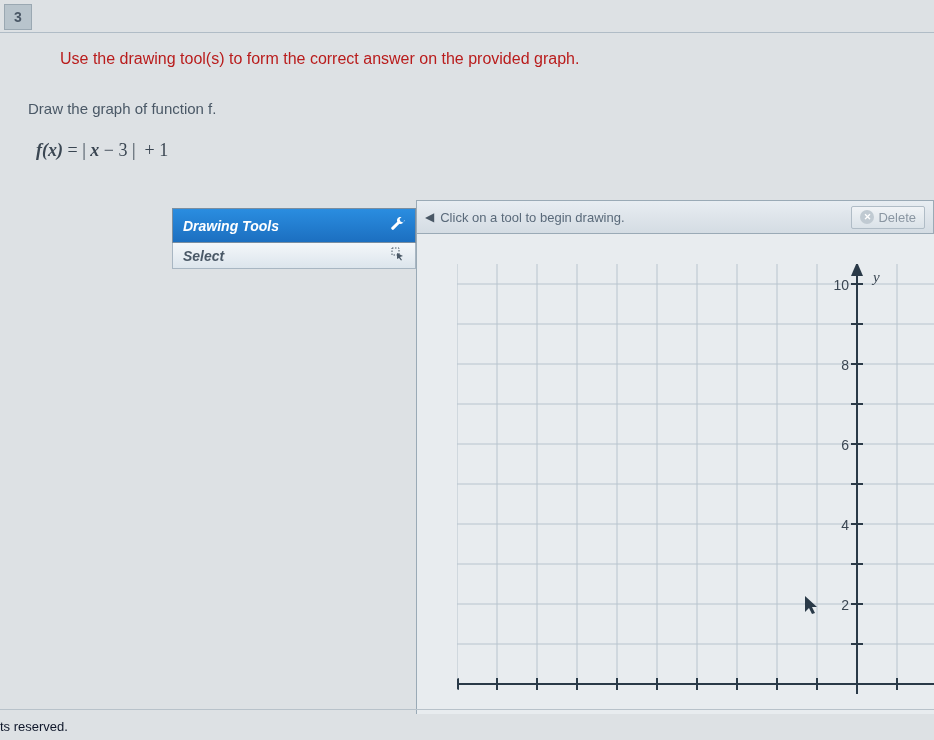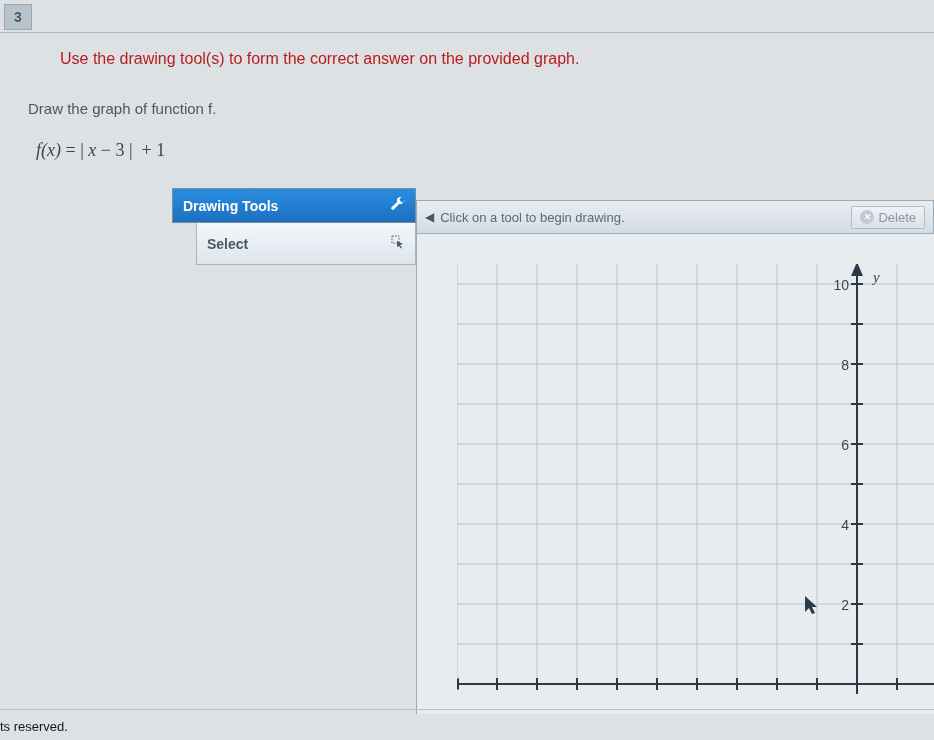--- a/index.html
+++ b/index.html
@@ -41,54 +41,54 @@
     color: #4a5866;
   }
   .formula {
     position: absolute;
     top: 140px;
     left: 36px;
     font-size: 18px;
     color: #3a4652;
     font-family: 'Times New Roman', serif;
   }
-  .formula .var { font-style: italic; }
+  .formula .var { font-style: italic; font-weight: bold; }
   .tool-container {
     position: absolute;
-    top: 188px;
+    top: 208px;
     left: 172px;
     width: 244px;
+    font-style: italic;
   }
   .tool-header {
     background: linear-gradient(#2a8de0, #1c6fc0);
     color: #fff;
     font-weight: bold;
     font-size: 14px;
     padding: 8px 10px;
     border: 1px solid #7a8ea0;
     display: flex;
     justify-content: space-between;
     align-items: center;
   }
   .tool-header-icon {
     font-size: 13px;
   }
   .tool-row {
     background: linear-gradient(#f4f7fa, #dce5ec);
     border: 1px solid #a8b6c2;
     border-top: none;
-    padding: 12px 10px;
+    padding: 4px 10px;
     font-size: 14px;
     color: #4a5866;
     font-weight: bold;
     display: flex;
     justify-content: space-between;
     align-items: center;
     cursor: pointer;
-    margin-left: 24px;
   }
   .tool-icon {
     font-size: 12px;
     color: #4a5866;
   }
   .graph-header {
     position: absolute;
     top: 200px;
     left: 416px;
     width: 518px;

